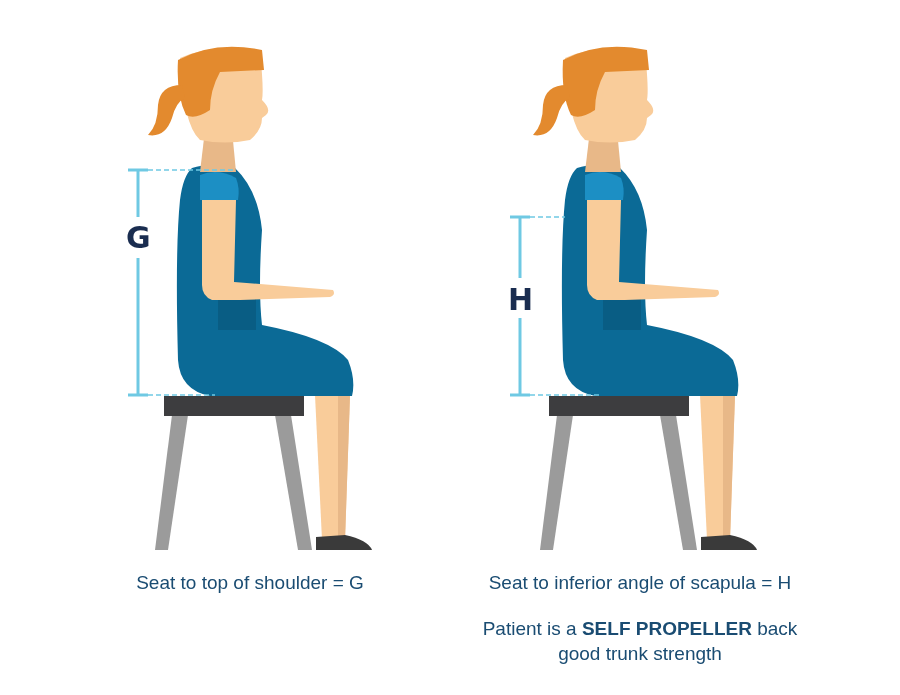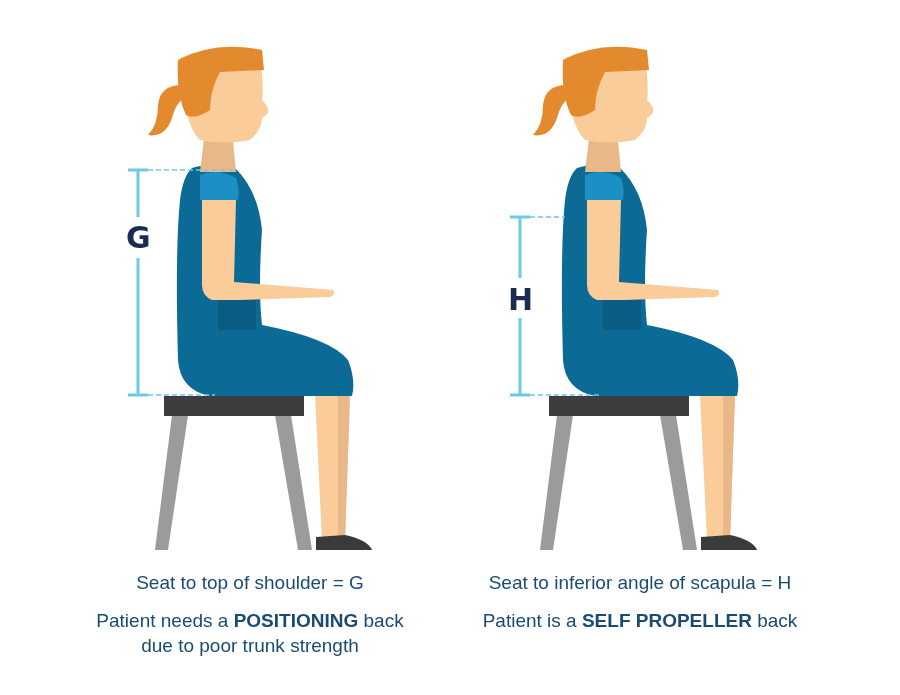--- a/index.html
+++ b/index.html
@@ -2,21 +2,21 @@
 <html><head>
 <meta charset="utf-8">
 <style>
   html, body { margin: 0; padding: 0; background: #ffffff; }
   body { width: 900px; height: 695px; position: relative; overflow: hidden; font-family: "Liberation Sans", "DejaVu Sans", sans-serif; }
   .panel { position: absolute; top: 0; width: 450px; height: 695px; }
   .panel.left { left: 0; }
   .panel.right { left: 385px; }
   svg.figure { position: absolute; left: 0; top: 0; width: 450px; height: 560px; }
   .caption { position: absolute; top: 570px; width: 420px; text-align: center; color: #1a4c72; }
-  .caption .line1 { font-size: 19px; line-height: 26px; margin-bottom: 12px; }
+  .caption .line1 { font-size: 19px; line-height: 26px; margin-bottom: 20px; }
   .caption .line2 { font-size: 19px; line-height: 25px; }
   .caption b { font-weight: bold; }
   .left .caption { left: 40px; }
   .right .caption { left: 45px; }
   .measure-label { font-family: "DejaVu Sans", sans-serif; font-weight: bold; fill: #1a2d50; font-size: 30px; }
 </style>
 </head>
 <body>
 
 <div class="panel left">
@@ -51,21 +51,20 @@
       <line x1="138" y1="258" x2="138" y2="395" stroke-width="3"></line>
       <line x1="128" y1="170" x2="148" y2="170" stroke-width="3"></line>
       <line x1="128" y1="395" x2="148" y2="395" stroke-width="3"></line>
       <line x1="148" y1="170" x2="235" y2="170" stroke-width="1.5" stroke-dasharray="5,3"></line>
       <line x1="148" y1="395" x2="215" y2="395" stroke-width="1.5" stroke-dasharray="5,3"></line>
     </g>
     <text class="measure-label" x="126" y="248">G</text>
   </svg>
   <div class="caption">
     <div class="line1">Seat to top of shoulder = G</div>
-    <div class="line2"><span>Patient needs a </span><b>POSITIONING</b><span> back</span><br><span>due to poor trunk strength</span></div>
   </div>
 </div>
 
 <div class="panel right">
   <svg class="figure" viewBox="0 0 450 560">
     <g>
       <polygon points="172,415 188,415 168,550 155,550" fill="#9b9b9b"></polygon>
       <polygon points="275,415 291,415 312,550 298,550" fill="#9b9b9b"></polygon>
       <rect x="164" y="396" width="140" height="20" fill="#3d3d3f"></rect>
     </g>
@@ -85,15 +84,15 @@
       <line x1="135" y1="318" x2="135" y2="395" stroke-width="3"></line>
       <line x1="125" y1="217" x2="145" y2="217" stroke-width="3"></line>
       <line x1="125" y1="395" x2="145" y2="395" stroke-width="3"></line>
       <line x1="145" y1="217" x2="180" y2="217" stroke-width="1.5" stroke-dasharray="5,3"></line>
       <line x1="145" y1="395" x2="215" y2="395" stroke-width="1.5" stroke-dasharray="5,3"></line>
     </g>
     <text class="measure-label" x="123" y="310">H</text>
   </svg>
   <div class="caption">
     <div class="line1">Seat to inferior angle of scapula = H</div>
-    <div class="line2"><span>Patient is a </span><b>SELF PROPELLER</b><span> back</span><br></div>
+    <div class="line2"><span>Patient is a </span><b>SELF PROPELLER</b><span> back</span><br><span>good trunk strength</span></div>
   </div>
 </div>
 
 </body></html>

